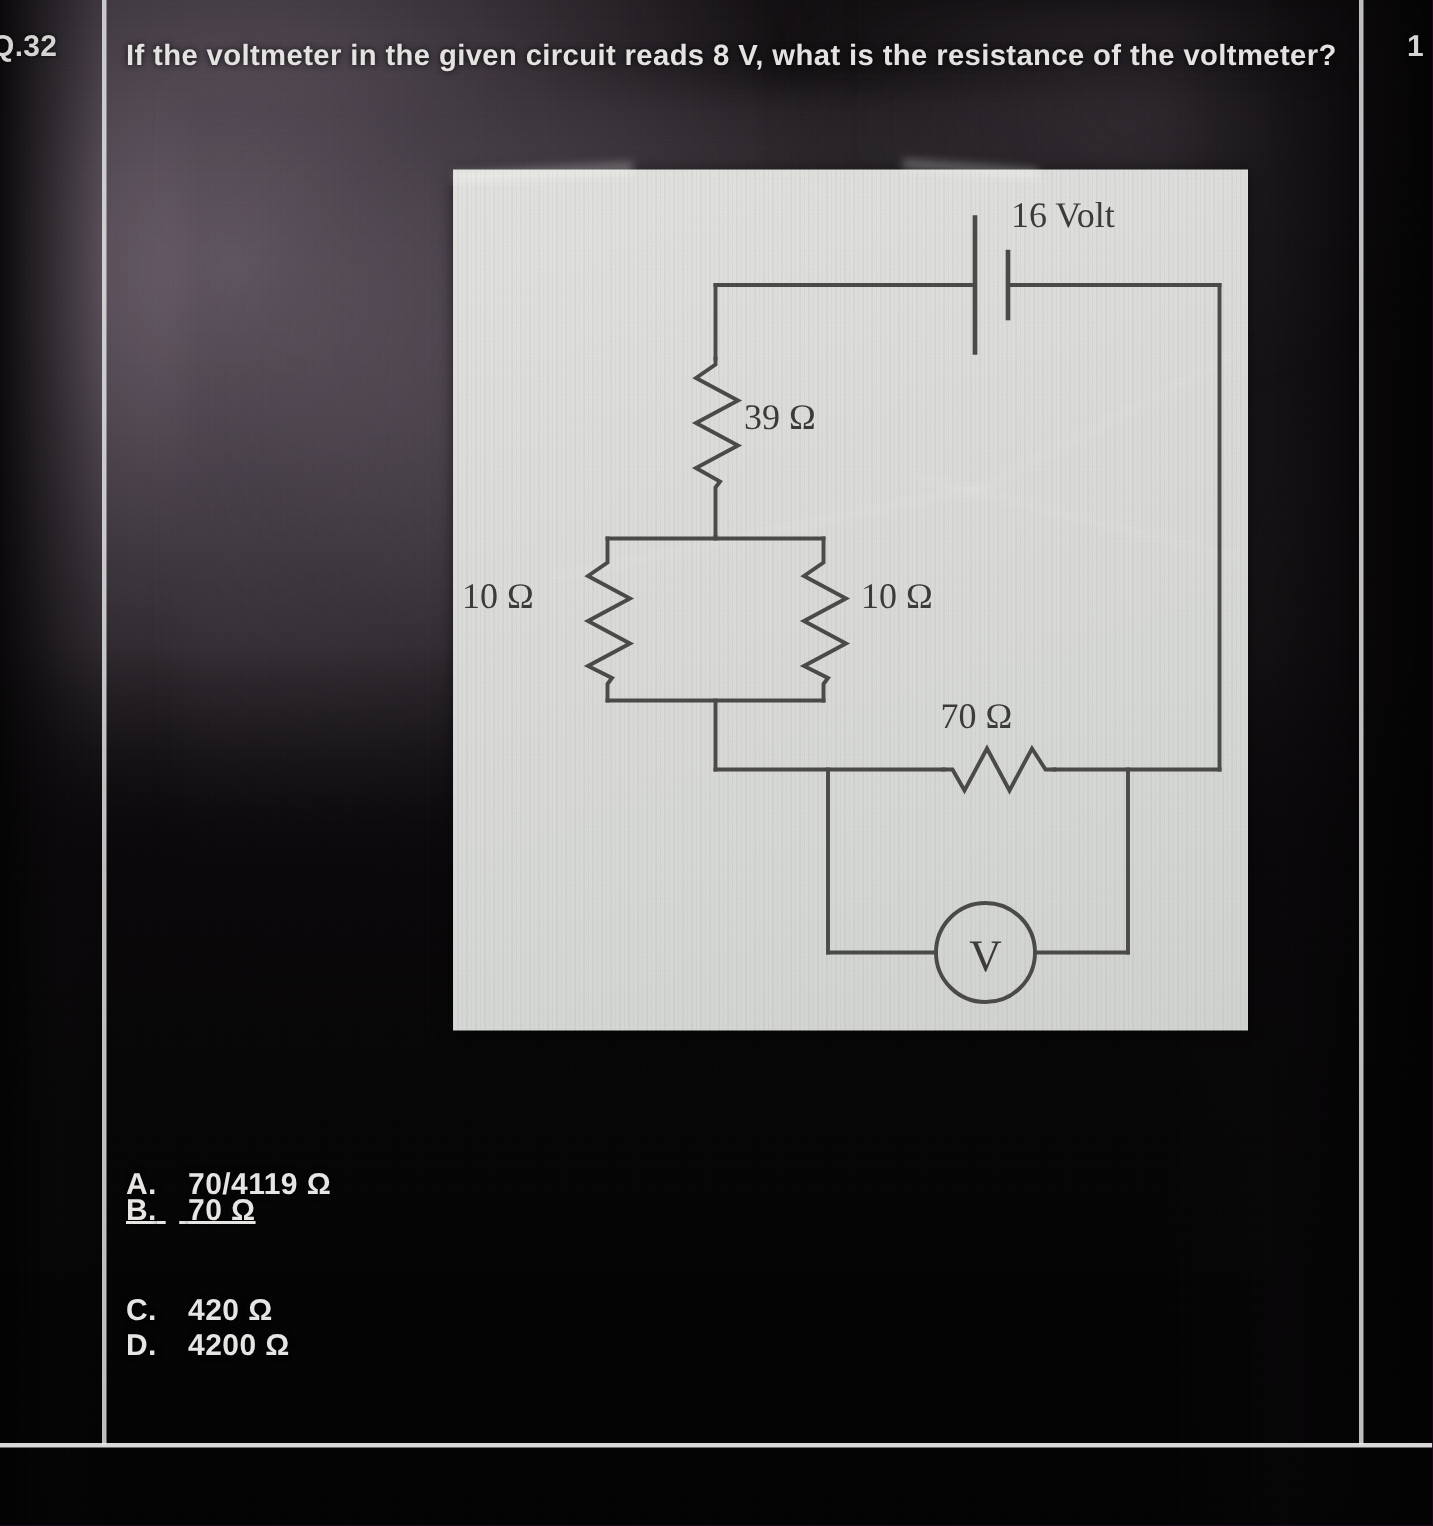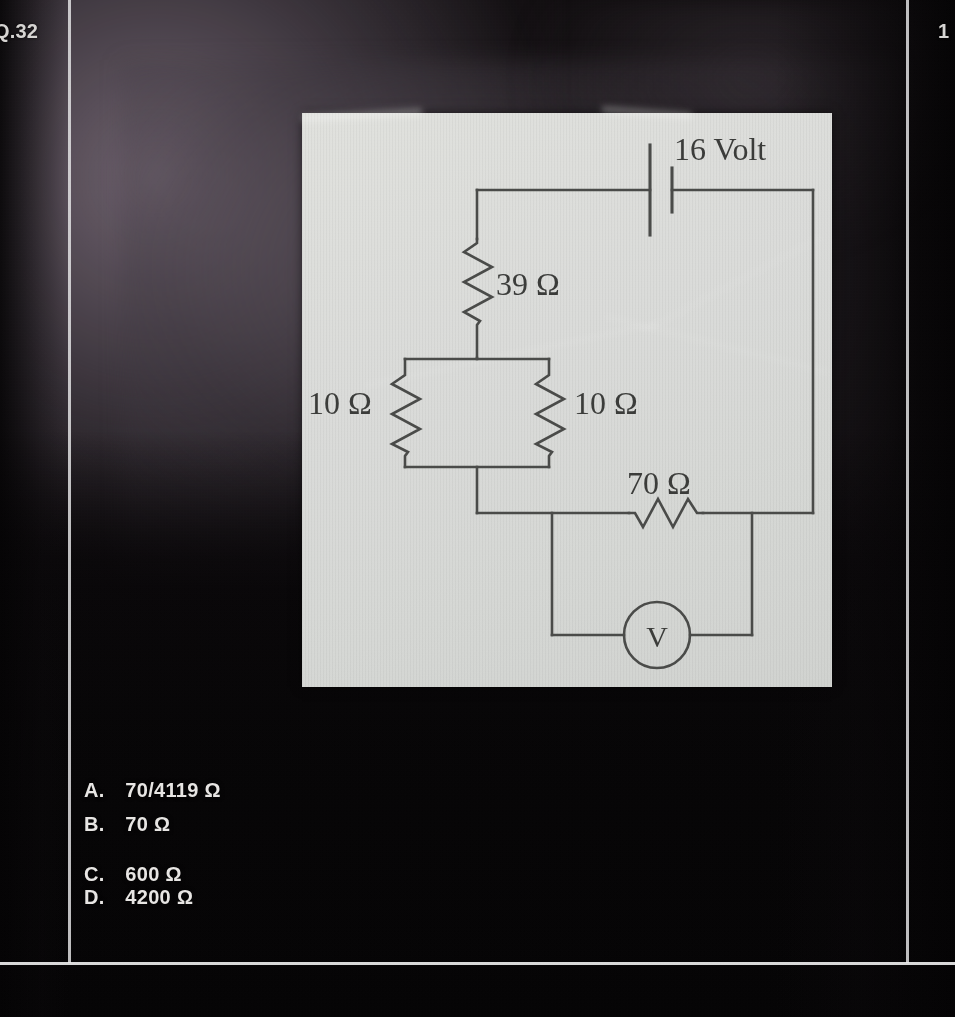--- a/index.html
+++ b/index.html
@@ -130,21 +130,21 @@
     position: absolute;
     pointer-events: none;
     background: rgba(255,255,255,0.28);
     filter: blur(3px);
   }
   .figure svg { position: absolute; left: 0; top: 0; }
   .fig-label {
     position: absolute;
     color: #3b3c3a;
     font-family: "Liberation Serif", serif;
-    font-size: 32px;
+    font-size: 24px;
     white-space: nowrap;
   }
 </style>
 </head>
 <body>
 
 <div id="page">
 
   <div class="bg-base"></div>
   <div class="bg-glow-a"></div>
@@ -155,20 +155,21 @@
   <div class="bg-right-dark"></div>
 
   <div class="rule-v" style="left:68px; top:0; width:3px; height:963px;"></div>
   <div class="rule-v" style="left:906px; top:0; width:3px; height:963px;"></div>
   <div class="rule-h" style="left:0px; top:962px; width:955px; height:3px;"></div>
 
   <div class="qnum">Q.32</div>
 
   <div class="qright">1</div>
 
+  <div class="qtext">If the voltmeter in the given circuit reads 8 V, what is the resistance of the voltmeter?</div>
 
   <div class="figure">
 
     <div class="smudge" style="left:0px;  top:-2px; width:120px; height:8px; transform:rotate(-3deg);"></div>
     <div class="smudge" style="left:300px; top:-4px; width:90px;  height:7px; transform:rotate(4deg);"></div>
     <div class="smudge" style="left:60px;  top:240px; width:300px; height:3px; transform:rotate(-12deg); opacity:0.5;"></div>
     <div class="smudge" style="left:300px; top:230px; width:230px; height:3px; transform:rotate(14deg); opacity:0.45;"></div>
     <div class="smudge" style="left:330px; top:170px; width:200px; height:3px; transform:rotate(-28deg); opacity:0.4;"></div>
 
     <svg width="530" height="574" viewBox="0 0 530 574">
@@ -259,29 +260,29 @@
     <div class="fig-label" style="left:6px; top:272px;">10 Ω</div>
     <div class="fig-label" style="left:272px; top:272px;">10 Ω</div>
     <div class="fig-label" style="left:325px; top:352px;">70 Ω</div>
   </div>
 
   <div class="opt" style="top:763px;margin-top:16px;">
     <span>A.</span>
     <span style="display:inline-block;width:9px;"></span>
     <span>70/4119 Ω</span>
   </div>
-  <div class="opt" style="top:813px;">
+  <div class="opt" style="top:796px;text-decoration:underline;">
     <span>B.</span>
     <span style="display:inline-block;width:9px;"></span>
     <span>70 Ω</span>
   </div>
   <div class="opt" style="top:863px;">
     <span>C.</span>
     <span style="display:inline-block;width:9px;"></span>
-    <span>600 Ω</span>
+    <span>420 Ω</span>
   </div>
   <div class="opt" style="top:886px;">
     <span>D.</span>
     <span style="display:inline-block;width:9px;"></span>
     <span>4200 Ω</span>
   </div>
 
   <div class="bg-noise"></div>
 </div>
 

